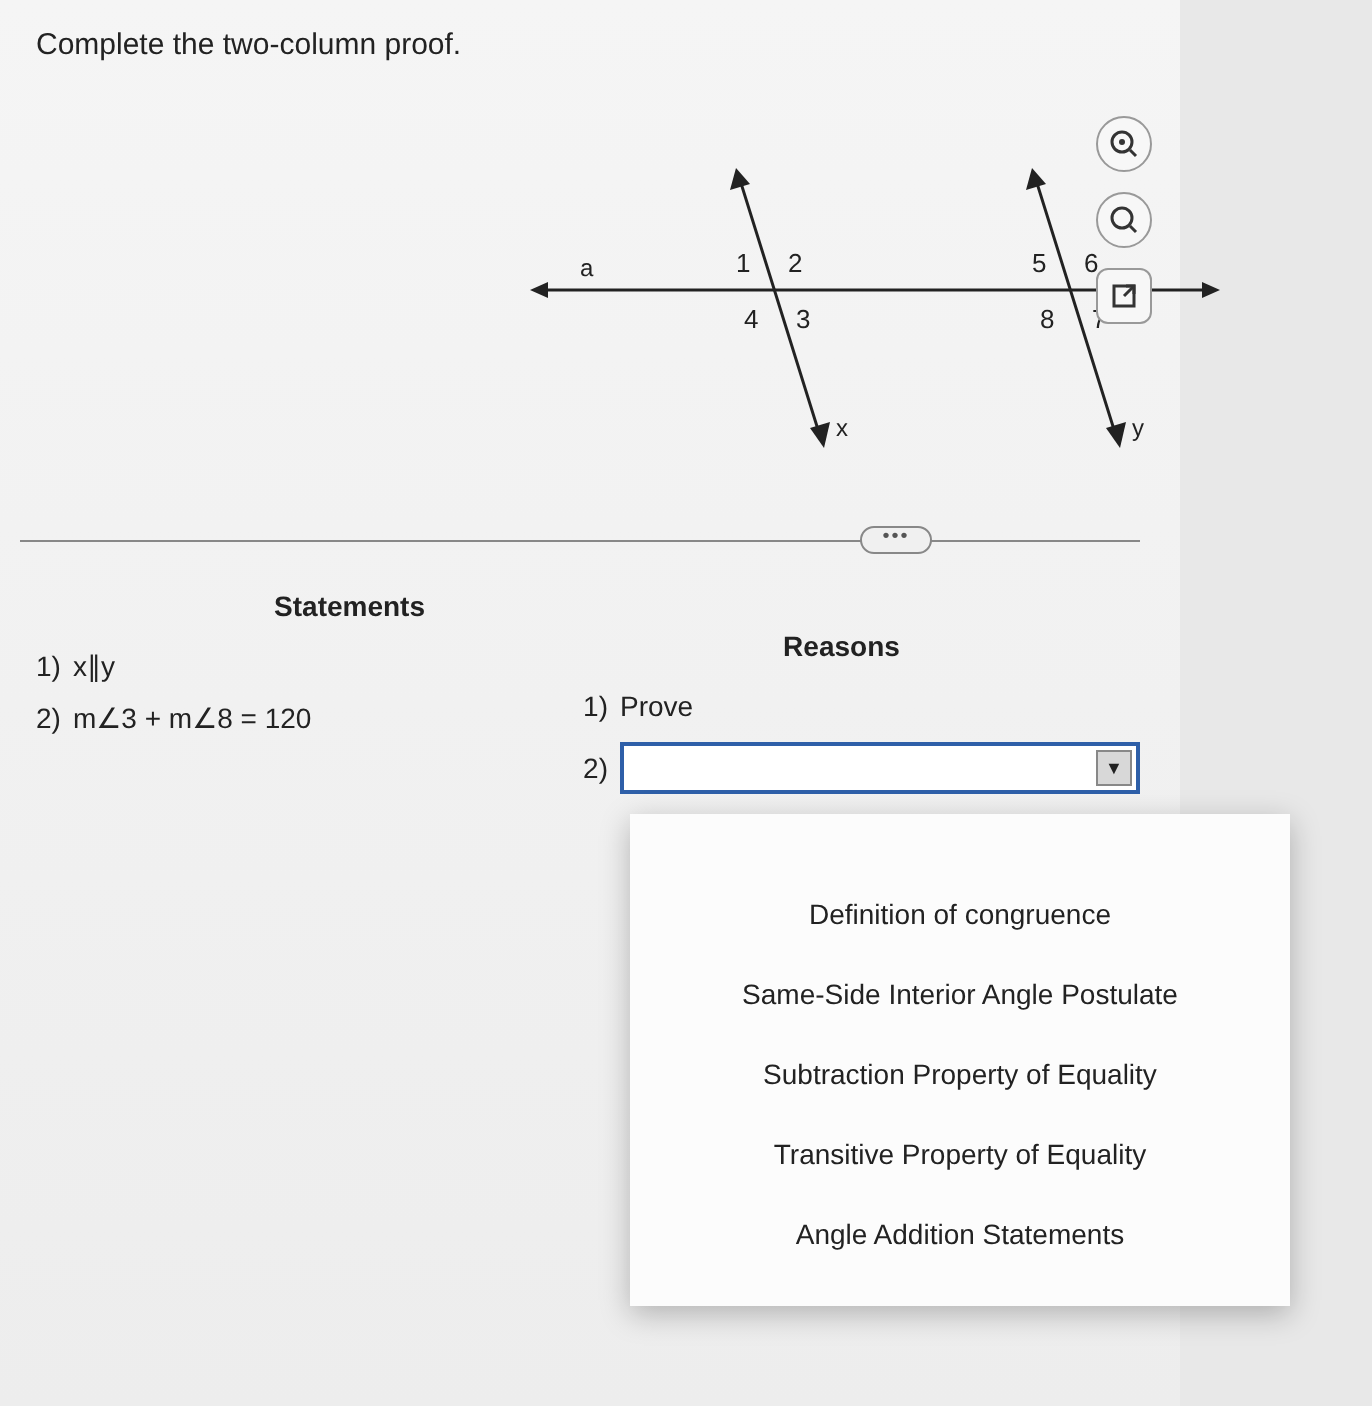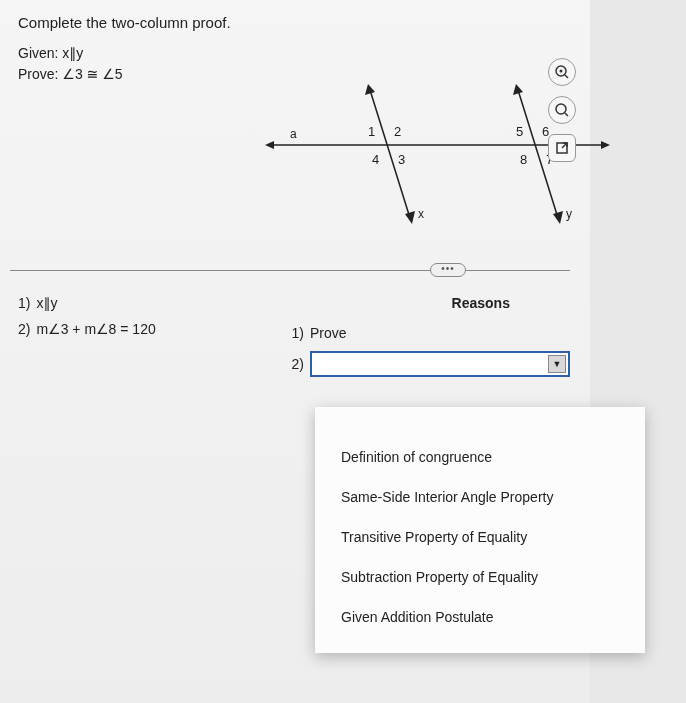--- a/index.html
+++ b/index.html
@@ -69,21 +69,21 @@
       flex: 1;
     }
     .col-header {
       font-weight: bold;
       font-size: 14px;
       color: #222;
       margin-bottom: 14px;
       text-align: center;
     }
     .col.statements .col-header { text-align: center; padding-left: 40px; }
-    .col.reasons .col-header { text-align: center; padding-left: 100px; }
+    .col.reasons .col-header { text-align: left; padding-left: 100px; margin-top: 20px; }
     .row {
       font-size: 14px;
       color: #222;
       margin-bottom: 10px;
       display: flex;
       align-items: center;
     }
     .row-num {
       margin-right: 6px;
     }
@@ -116,20 +116,21 @@
       width: 330px;
       background: #fcfcfc;
       box-shadow: 0 4px 14px rgba(0,0,0,0.25);
       padding: 30px 8px 16px 8px;
     }
     .dropdown-item {
       padding: 12px 18px;
       font-size: 14px;
       color: #222;
       cursor: pointer;
+      text-align: center;
     }
     .side-icons {
       position: absolute;
       top: 58px;
       right: 14px;
       display: flex;
       flex-direction: column;
       gap: 10px;
     }
     .icon-btn {
@@ -146,30 +147,20 @@
     .icon-btn.square { border-radius: 6px; }
     .angle { font-family: Arial; }
   </style>
 </head>
 <body>
 
 <div class="page">
 
   <div class="instruction">Complete the two-column proof.</div>
 
-  <div class="given-prove">
-    <div>
-      <span>Given:</span>
-      <span>x∥y</span>
-    </div>
-    <div>
-      <span>Prove:</span>
-      <span class="angle">∠3 ≅ ∠5</span>
-    </div>
-  </div>
 
   <div class="diagram">
     <svg width="360" height="160">
 
       <line x1="10" y1="65" x2="345" y2="65" stroke="#222" stroke-width="1.5"></line>
       <polygon points="5,65 14,61 14,69" fill="#222"></polygon>
       <polygon points="350,65 341,61 341,69" fill="#222"></polygon>
 
       <line x1="110" y1="10" x2="150" y2="138" stroke="#222" stroke-width="1.5"></line>
       <polygon points="108,4 105,15 115,12" fill="#222"></polygon>
@@ -193,20 +184,21 @@
       <text x="260" y="84" font-size="13" fill="#222">8</text>
       <text x="286" y="84" font-size="13" fill="#222">7</text>
     </svg>
   </div>
 
   <div class="divider"></div>
   <div class="ellipsis-pill">•••</div>
 
   <div class="proof">
     <div class="col statements">
+      <div class="col-header">Statements</div>
       <div class="row">
         <span class="row-num">1)</span>
         <span>x∥y</span>
       </div>
       <div class="row">
         <span class="row-num">2)</span>
         <span class="angle">m∠3 + m∠8 = 120</span>
       </div>
     </div>
     <div class="col reasons">
@@ -219,24 +211,24 @@
         <span class="row-num">2)</span>
         <div class="dropdown-field">
           <div class="dropdown-arrow">▼</div>
         </div>
       </div>
     </div>
   </div>
 
   <div class="dropdown-list">
     <div class="dropdown-item">Definition of congruence</div>
-    <div class="dropdown-item">Same-Side Interior Angle Property</div>
+    <div class="dropdown-item">Same-Side Interior Angle Postulate</div>
+    <div class="dropdown-item">Subtraction Property of Equality</div>
     <div class="dropdown-item">Transitive Property of Equality</div>
-    <div class="dropdown-item">Subtraction Property of Equality</div>
-    <div class="dropdown-item">Given Addition Postulate</div>
+    <div class="dropdown-item">Angle Addition Statements</div>
   </div>
 
   <div class="side-icons">
     <div class="icon-btn">
       <svg width="16" height="16">
           <circle cx="7" cy="7" r="5" stroke="#333" stroke-width="1.5" fill="none"></circle>
           <circle cx="7" cy="7" r="1.5" fill="#333"></circle>
           <line x1="11" y1="11" x2="14" y2="14" stroke="#333" stroke-width="1.5"></line>
         </svg>
     </div>

